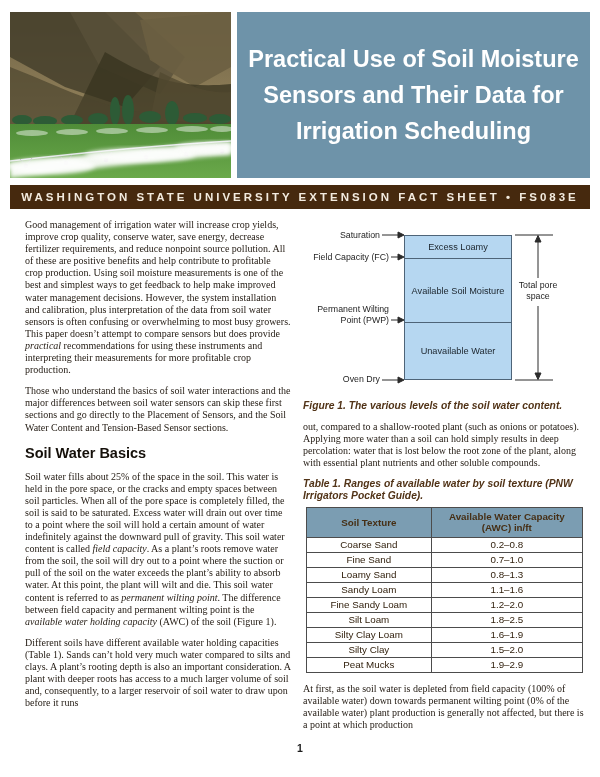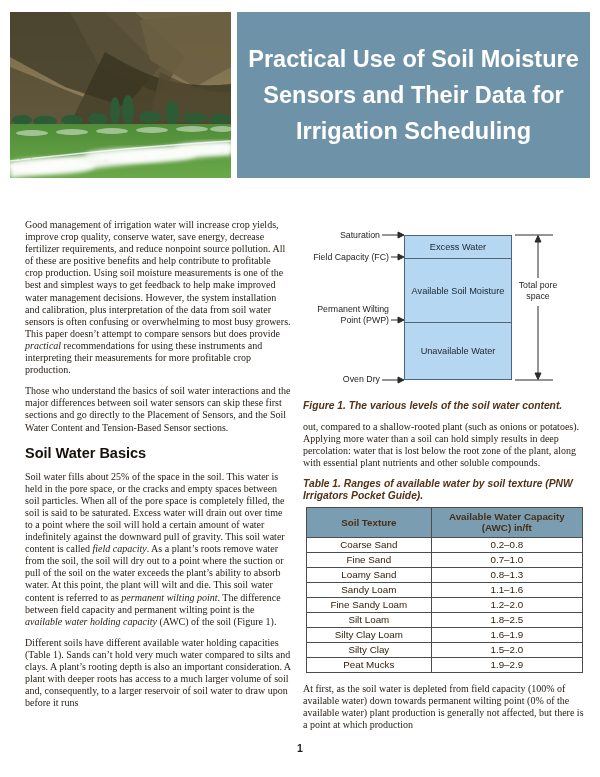--- a/index.html
+++ b/index.html
@@ -168,35 +168,38 @@
       </g>
     </svg>
   </div>
 
   <div class="titlebox">
     <div class="title-line">Practical Use of Soil Moisture</div>
     <div class="title-line">Sensors and Their Data for</div>
     <div class="title-line">Irrigation Scheduling</div>
   </div>
 
+  <div class="banner">
+    <span>WASHINGTON STATE UNIVERSITY EXTENSION FACT SHEET • FS083E</span>
+  </div>
 
   <div class="col col-left">
     <p class="body"><span>Good management of irrigation water will increase crop yields, improve crop quality, conserve water, save energy, decrease fertilizer requirements, and reduce nonpoint source pollution. All of these are positive benefits and help contribute to profitable crop production. Using soil moisture measurements is one of the best and simplest ways to get feedback to help make improved water management decisions. However, the system installation and calibration, plus interpretation of the data from soil water sensors is often confusing or overwhelming to most busy growers. This paper doesn’t attempt to compare sensors but does provide </span><i>practical</i><span> recommendations for using these instruments and interpreting their measurements for more profitable crop production.</span></p>
     <p class="body">Those who understand the basics of soil water interactions and the major differences between soil water sensors can skip these first sections and go directly to the Placement of Sensors, and the Soil Water Content and Tension-Based Sensor sections.</p>
     <h2 class="h2">Soil Water Basics</h2>
     <p class="body"><span>Soil water fills about 25% of the space in the soil. This water is held in the pore space, or the cracks and empty spaces between soil particles. When all of the pore space is completely filled, the soil is said to be saturated. Excess water will drain out over time to a point where the soil will hold a certain amount of water indefinitely against the downward pull of gravity. This soil water content is called </span><i>field capacity</i><span>. As a plant’s roots remove water from the soil, the soil will dry out to a point where the suction or pull of the soil on the water exceeds the plant’s ability to absorb water. At this point, the plant will wilt and die. This soil water content is referred to as </span><i>permanent wilting point</i><span>. The difference between field capacity and permanent wilting point is the </span><i>available water holding capacity</i><span> (AWC) of the soil (Figure 1).</span></p>
     <p class="body">Different soils have different available water holding capacities (Table 1). Sands can’t hold very much water compared to silts and clays. A plant’s rooting depth is also an important consideration. A plant with deeper roots has access to a much larger volume of soil and, consequently, to a larger reservoir of soil water to draw upon before it runs</p>
   </div>
 
   <div class="col col-right">
 
     <div class="figure">
       <div class="zones">
         <div class="zone z1">
-          <span>Excess Water</span>
+          <span>Excess Loamy</span>
         </div>
         <div class="zone z2">
           <span>Available Soil Moisture</span>
         </div>
         <div class="zone z3">
           <span>Unavailable Water</span>
         </div>
       </div>
       <span class="flabel l-sat">Saturation</span>
       <span class="flabel l-fc">Field Capacity (FC)</span>

